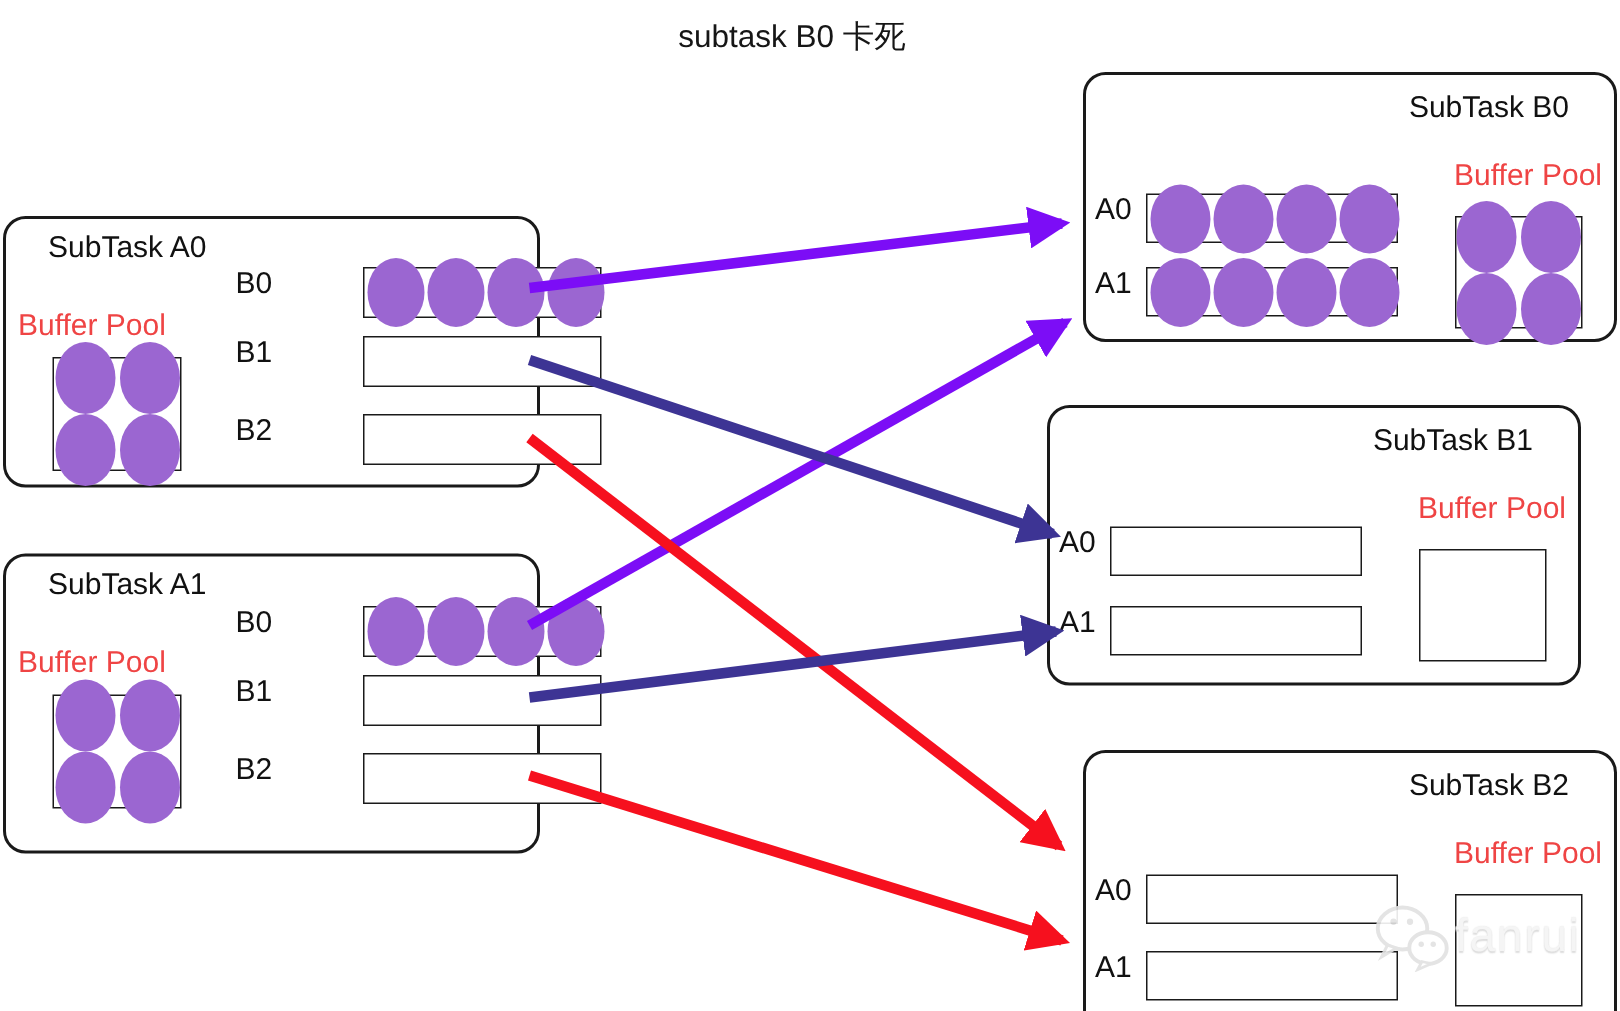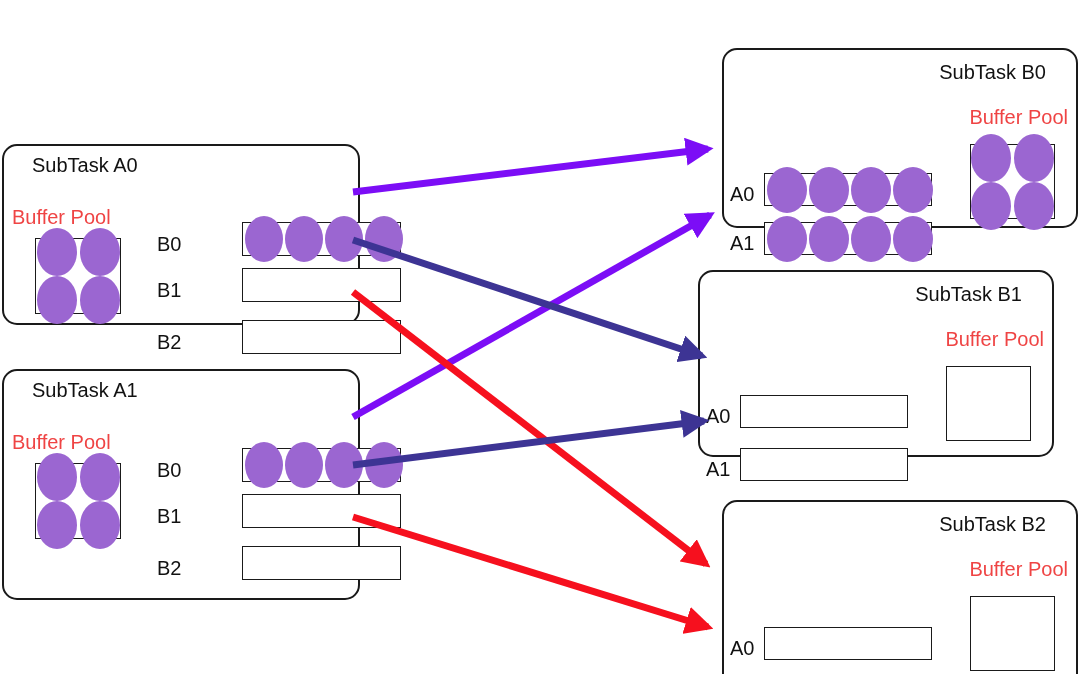--- a/index.html
+++ b/index.html
@@ -21,21 +21,21 @@
   .buffer-label{position:absolute;font-size:20px;color:#ef4444;white-space:nowrap;}
   .left .buffer-label{left:8px;top:60px;}
   .right .buffer-label{right:8px;top:56px;}
   .buffer-square{
     position:absolute;border:1.5px solid #1a1a1a;background:#fff;box-sizing:border-box;
     display:flex;flex-wrap:wrap;align-content:center;justify-content:center;
     column-gap:3px;overflow:visible;
   }
   .left .buffer-square{left:31px;top:92px;width:86px;height:76px;}
   .right .buffer-square{left:246px;top:94px;width:85px;height:75px;}
-  .row{position:absolute;display:flex;align-items:flex-end;margin-top:44px;}
+  .row{position:absolute;display:flex;align-items:flex-start;}
   .left .row{left:153px;gap:47px;}
   .right .row{left:6px;}
   .row-label{font-size:20px;color:#111;flex:none;}
   .left .row-label{width:38px;}
   .right .row-label{width:34px;}
   .queue{
     border:1.5px solid #1a1a1a;background:#fff;box-sizing:border-box;
     display:flex;align-items:center;gap:2px;padding-left:2px;overflow:visible;flex:none;
   }
   .left .queue{width:159px;height:34px;}
@@ -54,20 +54,21 @@
   #watermark-text{
     font-size:31px;color:#f4f4f4;letter-spacing:1px;
     text-shadow:0 1px 1px #d9d9d9, 0 0 1px #e2e2e2;
   }
 </style>
 </head>
 <body>
 
 <div id="stage">
 
+  <div id="diagram-title">subtask B0 卡死</div>
 
   <div class="box left" style="left:2px;top:144px;width:358px;height:181px;">
     <div class="box-title">SubTask A0</div>
     <div class="buffer-label">Buffer Pool</div>
     <div class="buffer-square">
         <span class="token"></span>
         <span class="token"></span>
         <span class="token"></span>
         <span class="token"></span>
       </div>
@@ -83,21 +84,21 @@
     <div class="row" style="top:78px;">
       <span class="row-label">B1</span>
       <div class="queue"></div>
     </div>
     <div class="row" style="top:130px;">
       <span class="row-label">B2</span>
       <div class="queue"></div>
     </div>
   </div>
 
-  <div class="box left" style="left:2px;top:369px;width:358px;height:231px;">
+  <div class="box left" style="left:2px;top:369px;width:358px;height:200px;">
     <div class="box-title">SubTask A1</div>
     <div class="buffer-label">Buffer Pool</div>
     <div class="buffer-square">
         <span class="token"></span>
         <span class="token"></span>
         <span class="token"></span>
         <span class="token"></span>
       </div>
     <div class="row" style="top:33px;">
       <span class="row-label">B0</span>
@@ -188,14 +189,27 @@
         </marker>
       </defs>
       <line x1="353" y1="192" x2="708" y2="149" stroke="#7C0DF6" stroke-width="7" marker-end="url(#head-purple)"></line>
       <line x1="353" y1="417" x2="710" y2="215" stroke="#7C0DF6" stroke-width="7" marker-end="url(#head-purple)"></line>
       <line x1="353" y1="292" x2="706" y2="564" stroke="#F6101E" stroke-width="7" marker-end="url(#head-red)"></line>
       <line x1="353" y1="517" x2="708" y2="627" stroke="#F6101E" stroke-width="7" marker-end="url(#head-red)"></line>
       <line x1="353" y1="240" x2="702" y2="356" stroke="#3D3494" stroke-width="7" marker-end="url(#head-navy)"></line>
       <line x1="353" y1="465" x2="704" y2="421" stroke="#3D3494" stroke-width="7" marker-end="url(#head-navy)"></line>
     </svg>
 
+  <div id="watermark">
+    <svg width="54" height="48" viewBox="0 0 54 48">
+      <ellipse cx="21" cy="19" rx="16.5" ry="14" fill="#ffffff" stroke="#e2e2e2" stroke-width="2.6"></ellipse>
+      <path d="M11 30 L7 38 L17 32 Z" fill="#ffffff" stroke="#e2e2e2" stroke-width="2"></path>
+      <circle cx="15" cy="14.5" r="2.1" fill="#e2e2e2"></circle>
+      <circle cx="26" cy="14.5" r="2.1" fill="#e2e2e2"></circle>
+      <ellipse cx="38" cy="32" rx="12.5" ry="10.5" fill="#ffffff" stroke="#e2e2e2" stroke-width="2.6"></ellipse>
+      <path d="M34 41 L31 46.5 L40 42.5 Z" fill="#ffffff" stroke="#e2e2e2" stroke-width="1.8"></path>
+      <circle cx="33.5" cy="29.5" r="1.8" fill="#e2e2e2"></circle>
+      <circle cx="41.5" cy="29.5" r="1.8" fill="#e2e2e2"></circle>
+    </svg>
+    <span id="watermark-text">fanrui</span>
+  </div>
 
 </div>
 
 </body></html>

